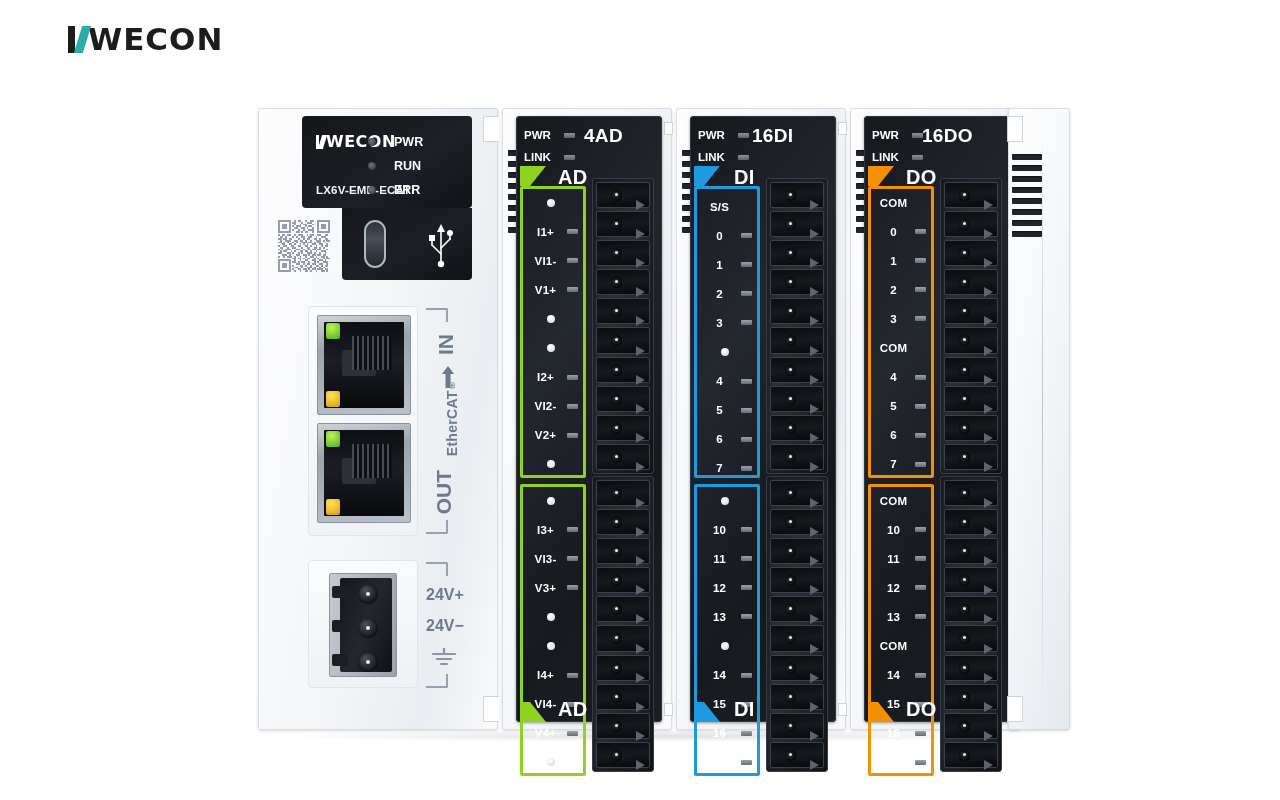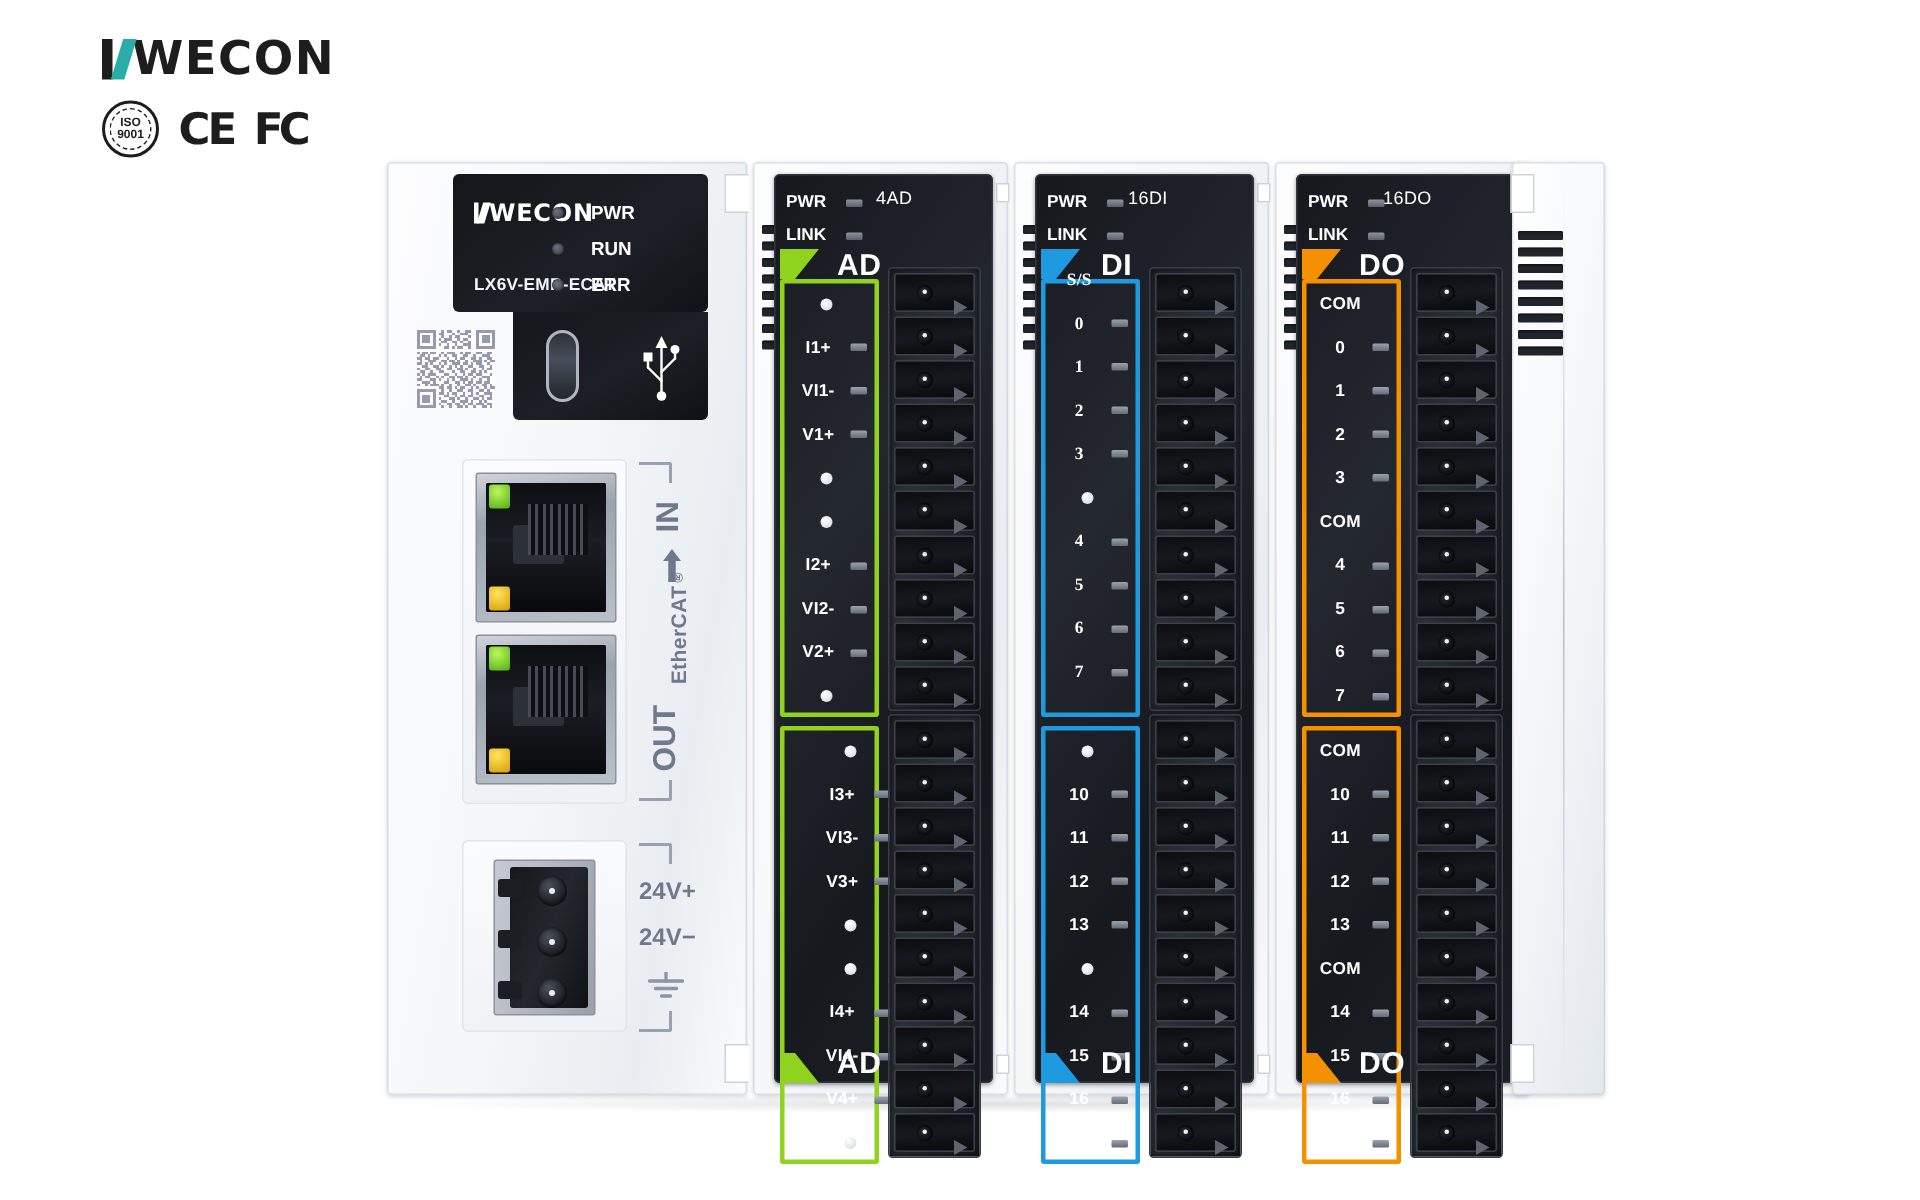--- a/index.html
+++ b/index.html
@@ -208,21 +208,21 @@
   }
   .io-head { position: absolute; left: 8px; top: 8px; width: 100%; }
   .io-stat { display: flex; align-items: center; height: 22px; }
   .io-stat-label { color: #fff; font-size: 11.5px; font-weight: bold; width: 38px; }
   .io-stat-led {
     width: 11px; height: 5px; border-radius: 1px;
     background: linear-gradient(180deg,#8b939f,#5a616c);
     margin-left: 2px;
   }
   .io-title {
-    position: absolute; color: #fff; font-size: 12px; font-weight: normal;
+    position: absolute; color: #fff; font-size: 19px; font-weight: bold;
     letter-spacing: .3px; top: 9px;
   }
 
   
   .grp {
     position: absolute; border-style: solid; border-width: 3px;
     border-radius: 2px; background: rgba(255,255,255,.012);
   }
   .tab-label {
     position: absolute; color: #fff; font-size: 20px; font-weight: bold;
@@ -289,28 +289,20 @@
   }
 </style>
 </head>
 <body>
 
 <div id="brand">
   <div class="logo-row">
     <span class="logo-k"></span>
     <span class="logo-slash"></span>
     <span class="logo-text">WECON</span>
-  </div>
-  <div class="cert-row">
-    <div class="iso-seal">
-      <span>ISO</span>
-      <span>9001</span>
-    </div>
-    <div class="ce-mark">CE</div>
-    <div class="fc-mark">FC</div>
   </div>
 </div>
 
 <div id="device">
   <div class="railshadow"></div>
 
   <div class="mod" id="cpu">
     <div class="notch top"></div>
     <div class="notch bot"></div>
 
@@ -528,21 +520,21 @@
       <div class="term-row">
           <span class="term-txt">V2+</span>
           <span class="term-led"></span>
         </div>
       <div class="term-row">
           <span class="term-bigdot"></span>
         </div>
     </div>
 
     <div class="grp" style="left:4px; top:368px; width:66px; height:292px; border-color:#8FD31E;"></div>
-    <div class="term-col" style="left:22px; top:370px;">
+    <div class="term-col" style="left:6px; top:370px;">
       <div class="term-row">
           <span class="term-bigdot"></span>
         </div>
       <div class="term-row">
           <span class="term-txt">I3+</span>
           <span class="term-led"></span>
         </div>
       <div class="term-row">
           <span class="term-txt">VI3-</span>
           <span class="term-led"></span>
@@ -692,21 +684,21 @@
       </div>
     </div>
     <div class="io-title" style="left:62px;">16DI</div>
 
     <svg style="position:absolute; left:4px; top:50px;" width="46" height="20" viewBox="0 0 46 20">
       <path d="M0 0 H26 L10 20 H0 Z" fill="#1E9BE0"></path>
     </svg>
     <div class="tab-label" style="left:44px; top:50px;">DI</div>
 
     <div class="grp" style="left:4px; top:70px; width:66px; height:292px; border-color:#1E9BE0;"></div>
-    <div class="term-col" style="left:6px; top:56px;font-family:Liberation Serif, serif;">
+    <div class="term-col" style="left:6px; top:76px;">
       <div class="term-row">
           <span class="term-txt">S/S</span>
           <span class="term-pad"></span>
         </div>
       <div class="term-row">
           <span class="term-txt">0</span>
           <span class="term-led"></span>
         </div>
       <div class="term-row">
           <span class="term-txt">1</span>

